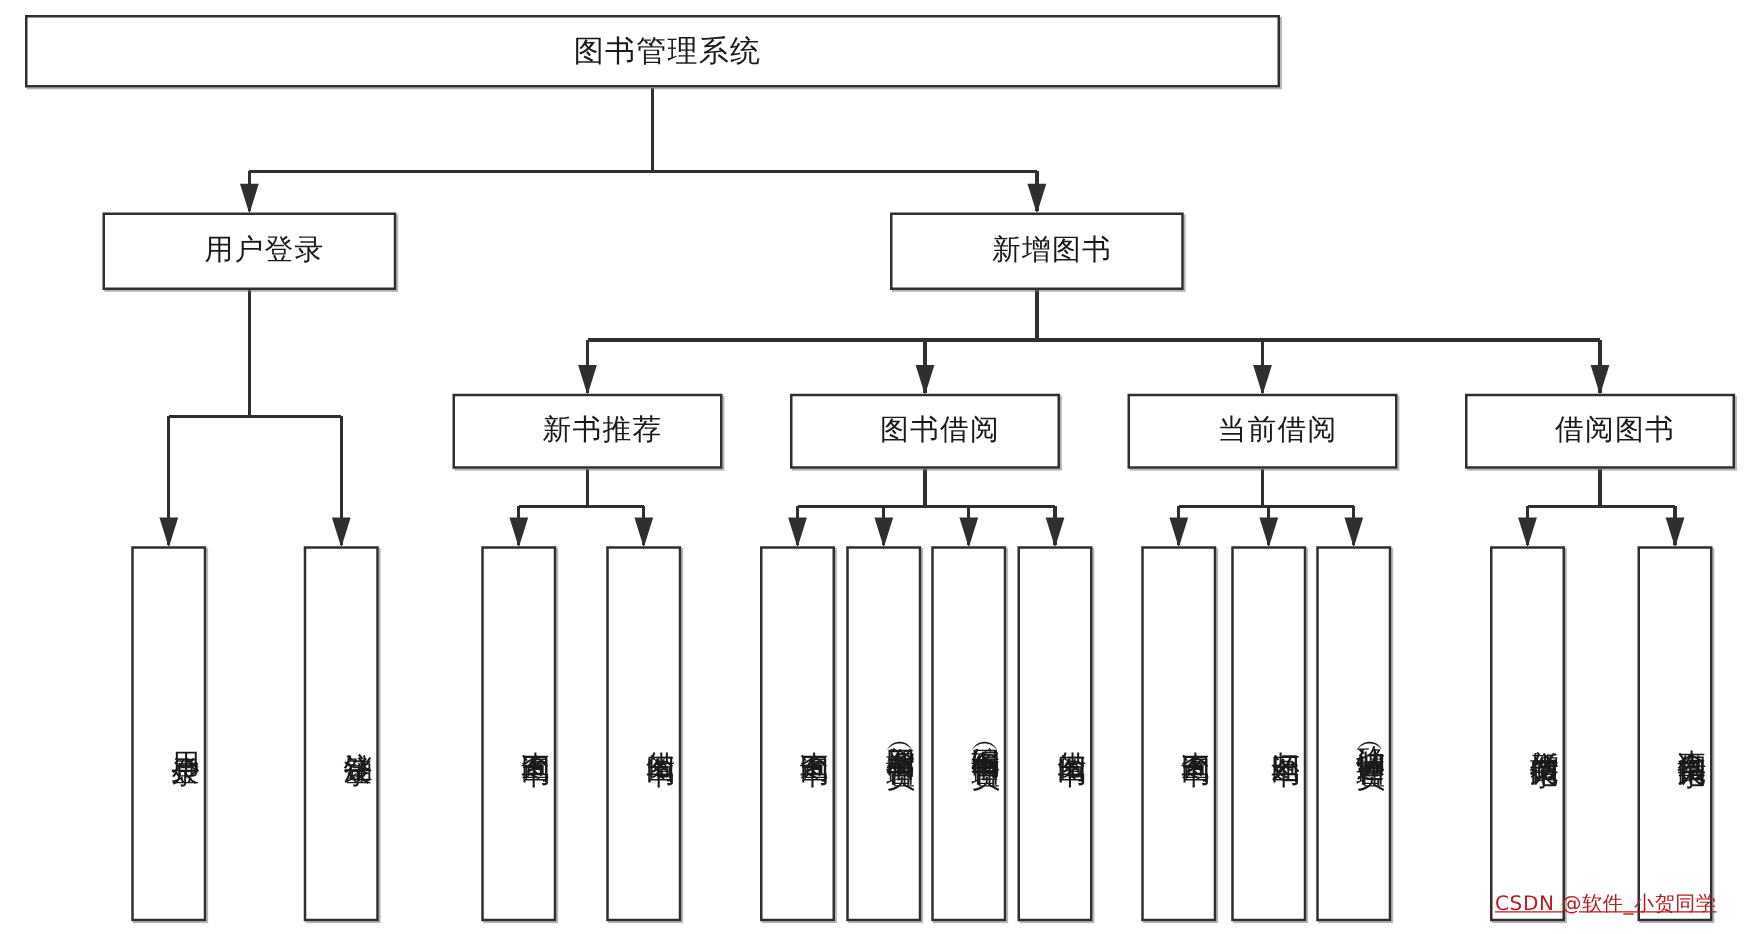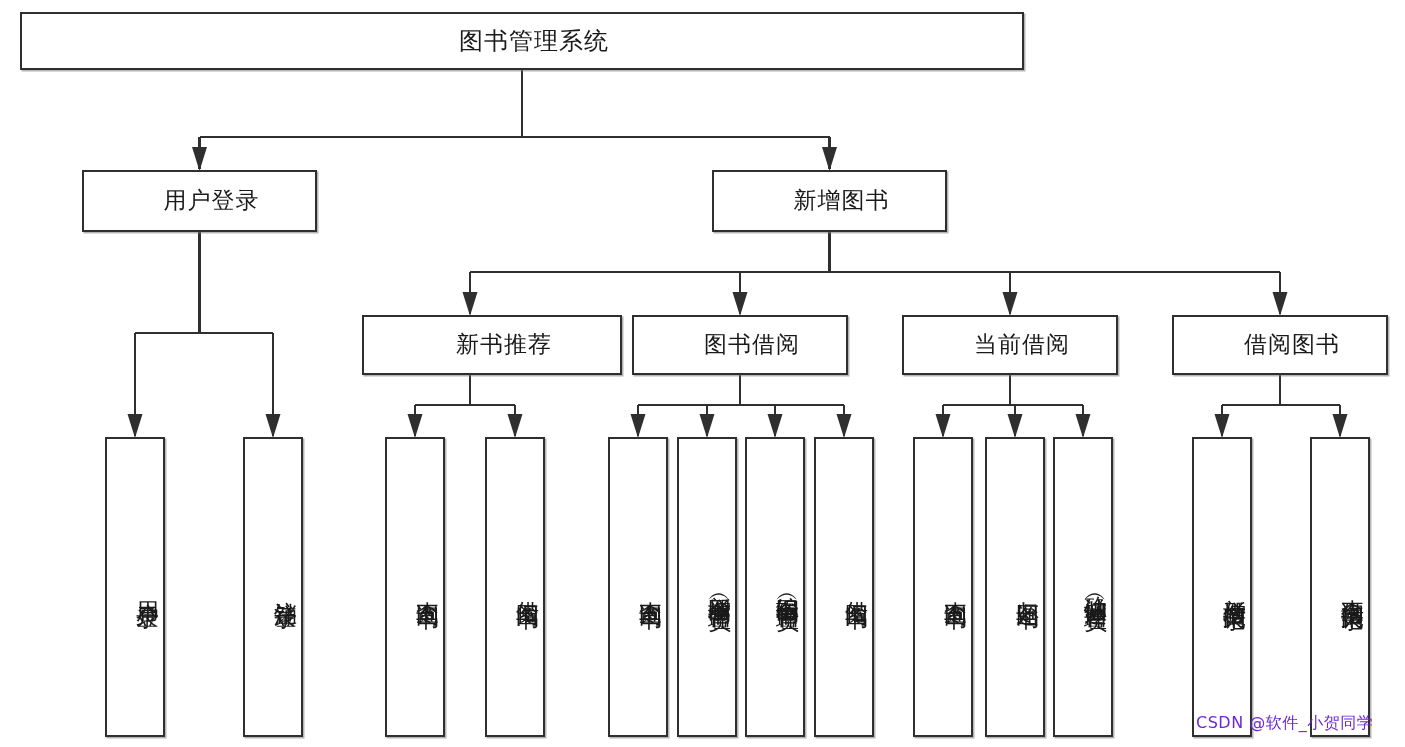--- a/index.html
+++ b/index.html
@@ -57,24 +57,25 @@
     padding: 6px 0;
     align-items: flex-start;
     justify-content: center;
   }
   .node-v > span {
     display: block;
   }
   .watermark {
     position: absolute;
     font-size: 16px;
-    color: #6d28d9;
+    color: #b91c1c;
     letter-spacing: 0.5px;
     white-space: nowrap;
     font-family: "DejaVu Sans", "Liberation Sans", sans-serif;
+    text-decoration: underline;
   }
 </style>
 </head>
 <body>
 
 <div id="canvas">
   <svg id="edges" viewBox="0 0 1405 747" xmlns="http://www.w3.org/2000/svg">
       <line x1="522" y1="70" x2="522" y2="137" stroke="#2f2f2f" stroke-width="2.6" shape-rendering="crispEdges"></line>
       <line x1="199.5" y1="137" x2="829.5" y2="137" stroke="#2f2f2f" stroke-width="2.6" shape-rendering="crispEdges"></line>
       <line x1="199.5" y1="137" x2="199.5" y2="169" stroke="#2f2f2f" stroke-width="2.6" shape-rendering="crispEdges"></line>
@@ -130,21 +131,21 @@
     </svg>
 <div class="node node-h node-root" style="left: 20px; top: 12px; width: 1004px; height: 58px;">
       <span>图书管理系统</span>
     </div>
     <div class="node node-h" style="left: 82px; top: 170px; width: 235px; height: 62px;">
       <span>用户登录</span>
     </div>
     <div class="node node-h" style="left: 712px; top: 170px; width: 235px; height: 62px;">
       <span>新增图书</span>
     </div>
-    <div class="node node-h" style="left: 362px; top: 315px; width: 260px; height: 60px; text-align: center;">
+    <div class="node node-h" style="left: 362px; top: 315px; width: 216px; height: 60px; text-align: center;">
       <span>新书推荐</span>
     </div>
     <div class="node node-h" style="left: 902px; top: 315px; width: 216px; height: 60px;">
       <span>当前借阅</span>
     </div>
     <div class="node node-h" style="left: 632px; top: 315px; width: 216px; height: 60px;">
       <span>图书借阅</span>
     </div>
     <div class="node node-h" style="left: 1172px; top: 315px; width: 216px; height: 60px;">
       <span>借阅图书</span>

